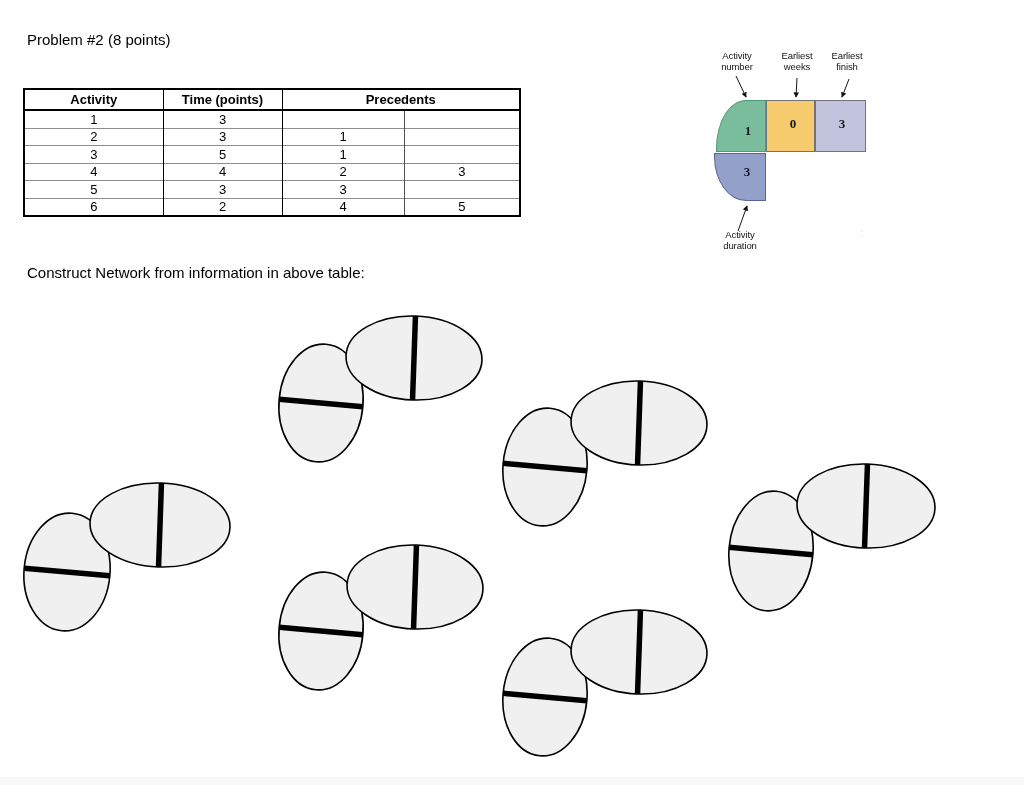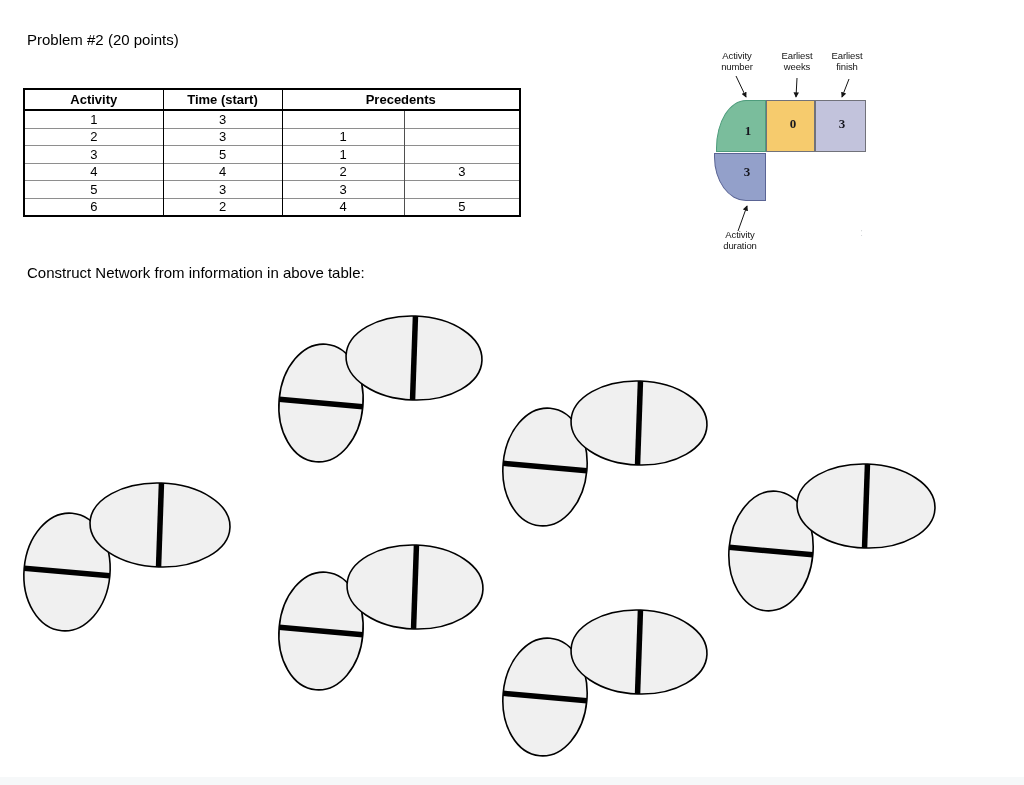--- a/index.html
+++ b/index.html
@@ -118,33 +118,33 @@
   .faint-artifact {
     position: absolute;
     left: 860px; top: 226px;
     font-size: 11px;
     color: #d7dadc;
   }
 </style>
 </head>
 <body>
 
-<div class="doc-title"><span class="bold">Problem #2</span><span> (20 points)</span></div>
+<div class="doc-title"><span class="bold">Problem #2</span><span> (8 points)</span></div>
 
 <table class="activity-table">
   <colgroup>
     <col style="width:139px">
       <col style="width:119px">
       <col style="width:122px">
       <col style="width:116px">
   </colgroup>
   <thead>
     <tr>
       <th class="c1">Activity</th>
-      <th class="c2">Time (start)</th>
+      <th class="c2">Time (points)</th>
       <th class="c3" colspan="2">Precedents</th>
     </tr>
   </thead>
   <tbody>
     <tr>
       <td class="c1">1</td>
       <td class="c2">3</td>
       <td class="c3"></td>
       <td class="c4"></td>
     </tr>

